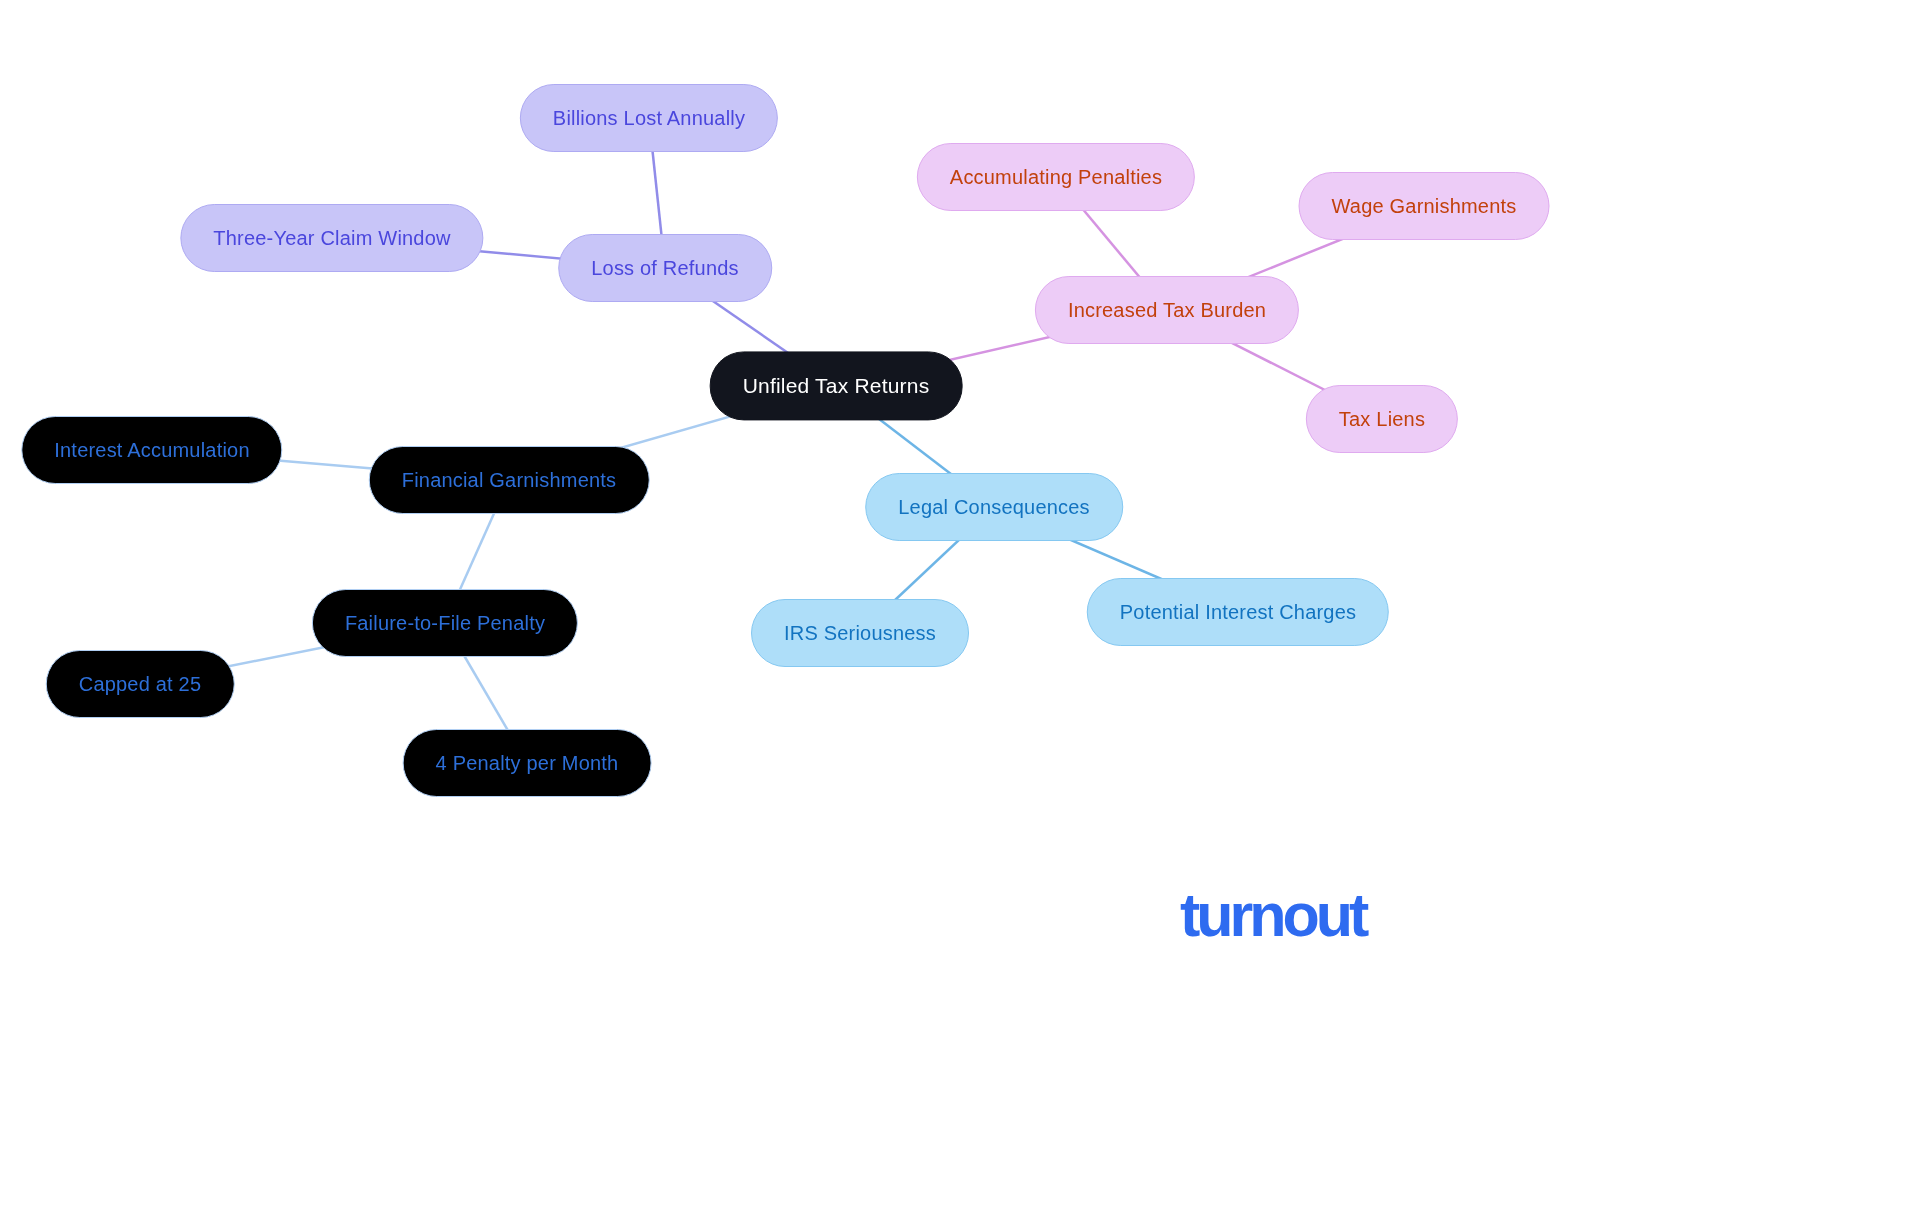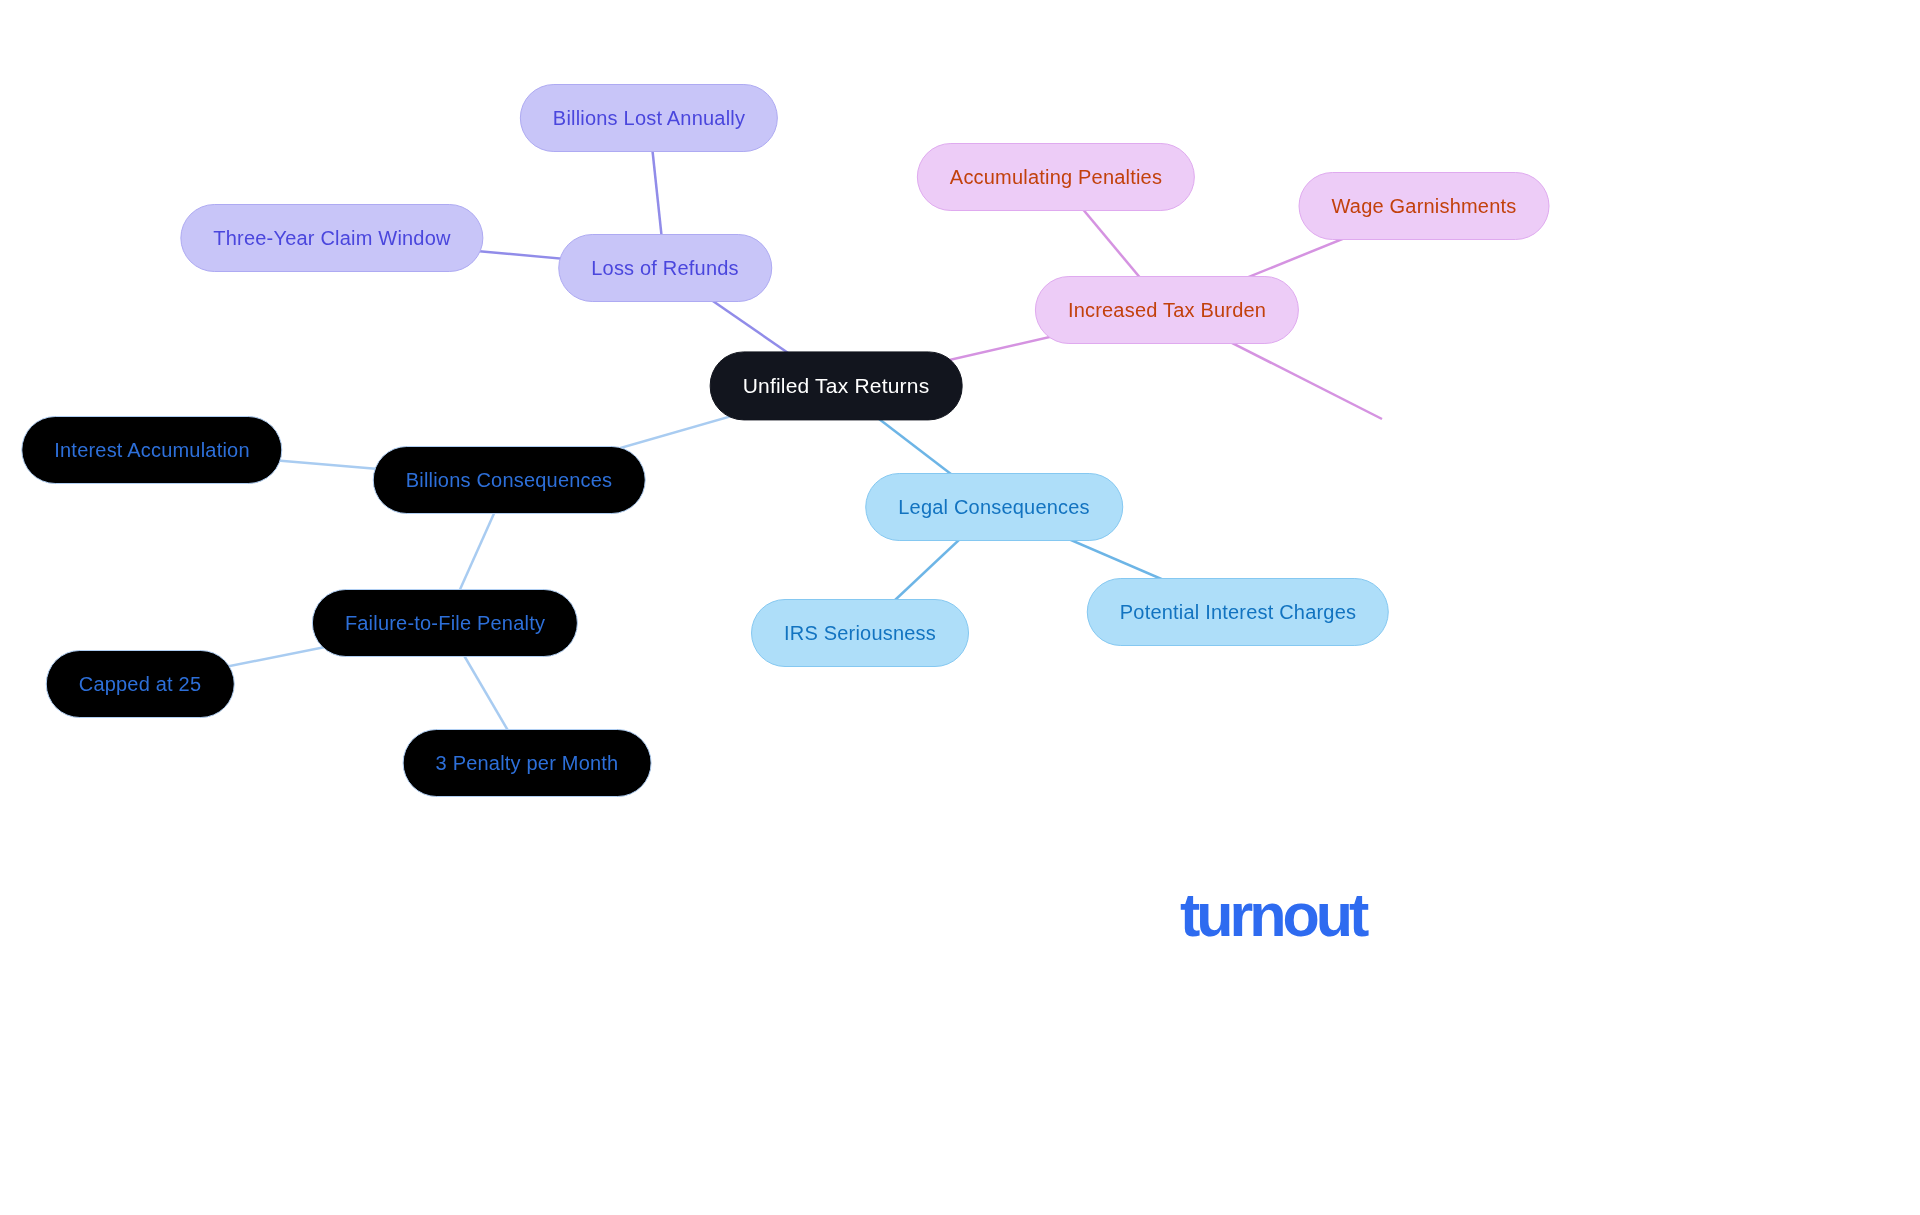--- a/index.html
+++ b/index.html
@@ -107,26 +107,27 @@
 
   <div class="node n-purple" style="left:665px; top:268px;">Loss of Refunds</div>
 
   <div class="node n-root" style="left:836px; top:386px;">Unfiled Tax Returns</div>
   <div class="node n-purple" style="left:649px; top:118px;">Billions Lost Annually</div>
   <div class="node n-purple" style="left:332px; top:238px;">Three-Year Claim Window</div>
 
   <div class="node n-pink" style="left:1167px; top:310px;">Increased Tax Burden</div>
   <div class="node n-pink" style="left:1056px; top:177px;">Accumulating Penalties</div>
   <div class="node n-pink" style="left:1424px; top:206px;">Wage Garnishments</div>
+  <div class="node n-pink" style="left:1382px; top:419px;">Tax Liens</div>
 
-  <div class="node n-blue" style="left:509px; top:480px;">Billions Consequences</div>
+  <div class="node n-blue" style="left:509px; top:480px;">Financial Garnishments</div>
   <div class="node n-blue" style="left:152px; top:450px;">Interest Accumulation</div>
   <div class="node n-blue" style="left:445px; top:623px;">Failure-to-File Penalty</div>
   <div class="node n-blue" style="left:140px; top:684px;">Capped at 25</div>
-  <div class="node n-blue" style="left:527px; top:763px;">3 Penalty per Month</div>
+  <div class="node n-blue" style="left:527px; top:763px;">4 Penalty per Month</div>
 
   <div class="node n-cyan" style="left:994px; top:507px;">Legal Consequences</div>
   <div class="node n-cyan" style="left:860px; top:633px;">IRS Seriousness</div>
   <div class="node n-cyan" style="left:1238px; top:612px;">Potential Interest Charges</div>
 
   <div id="logo">turnout</div>
 
 </div>
 
 </body></html>

